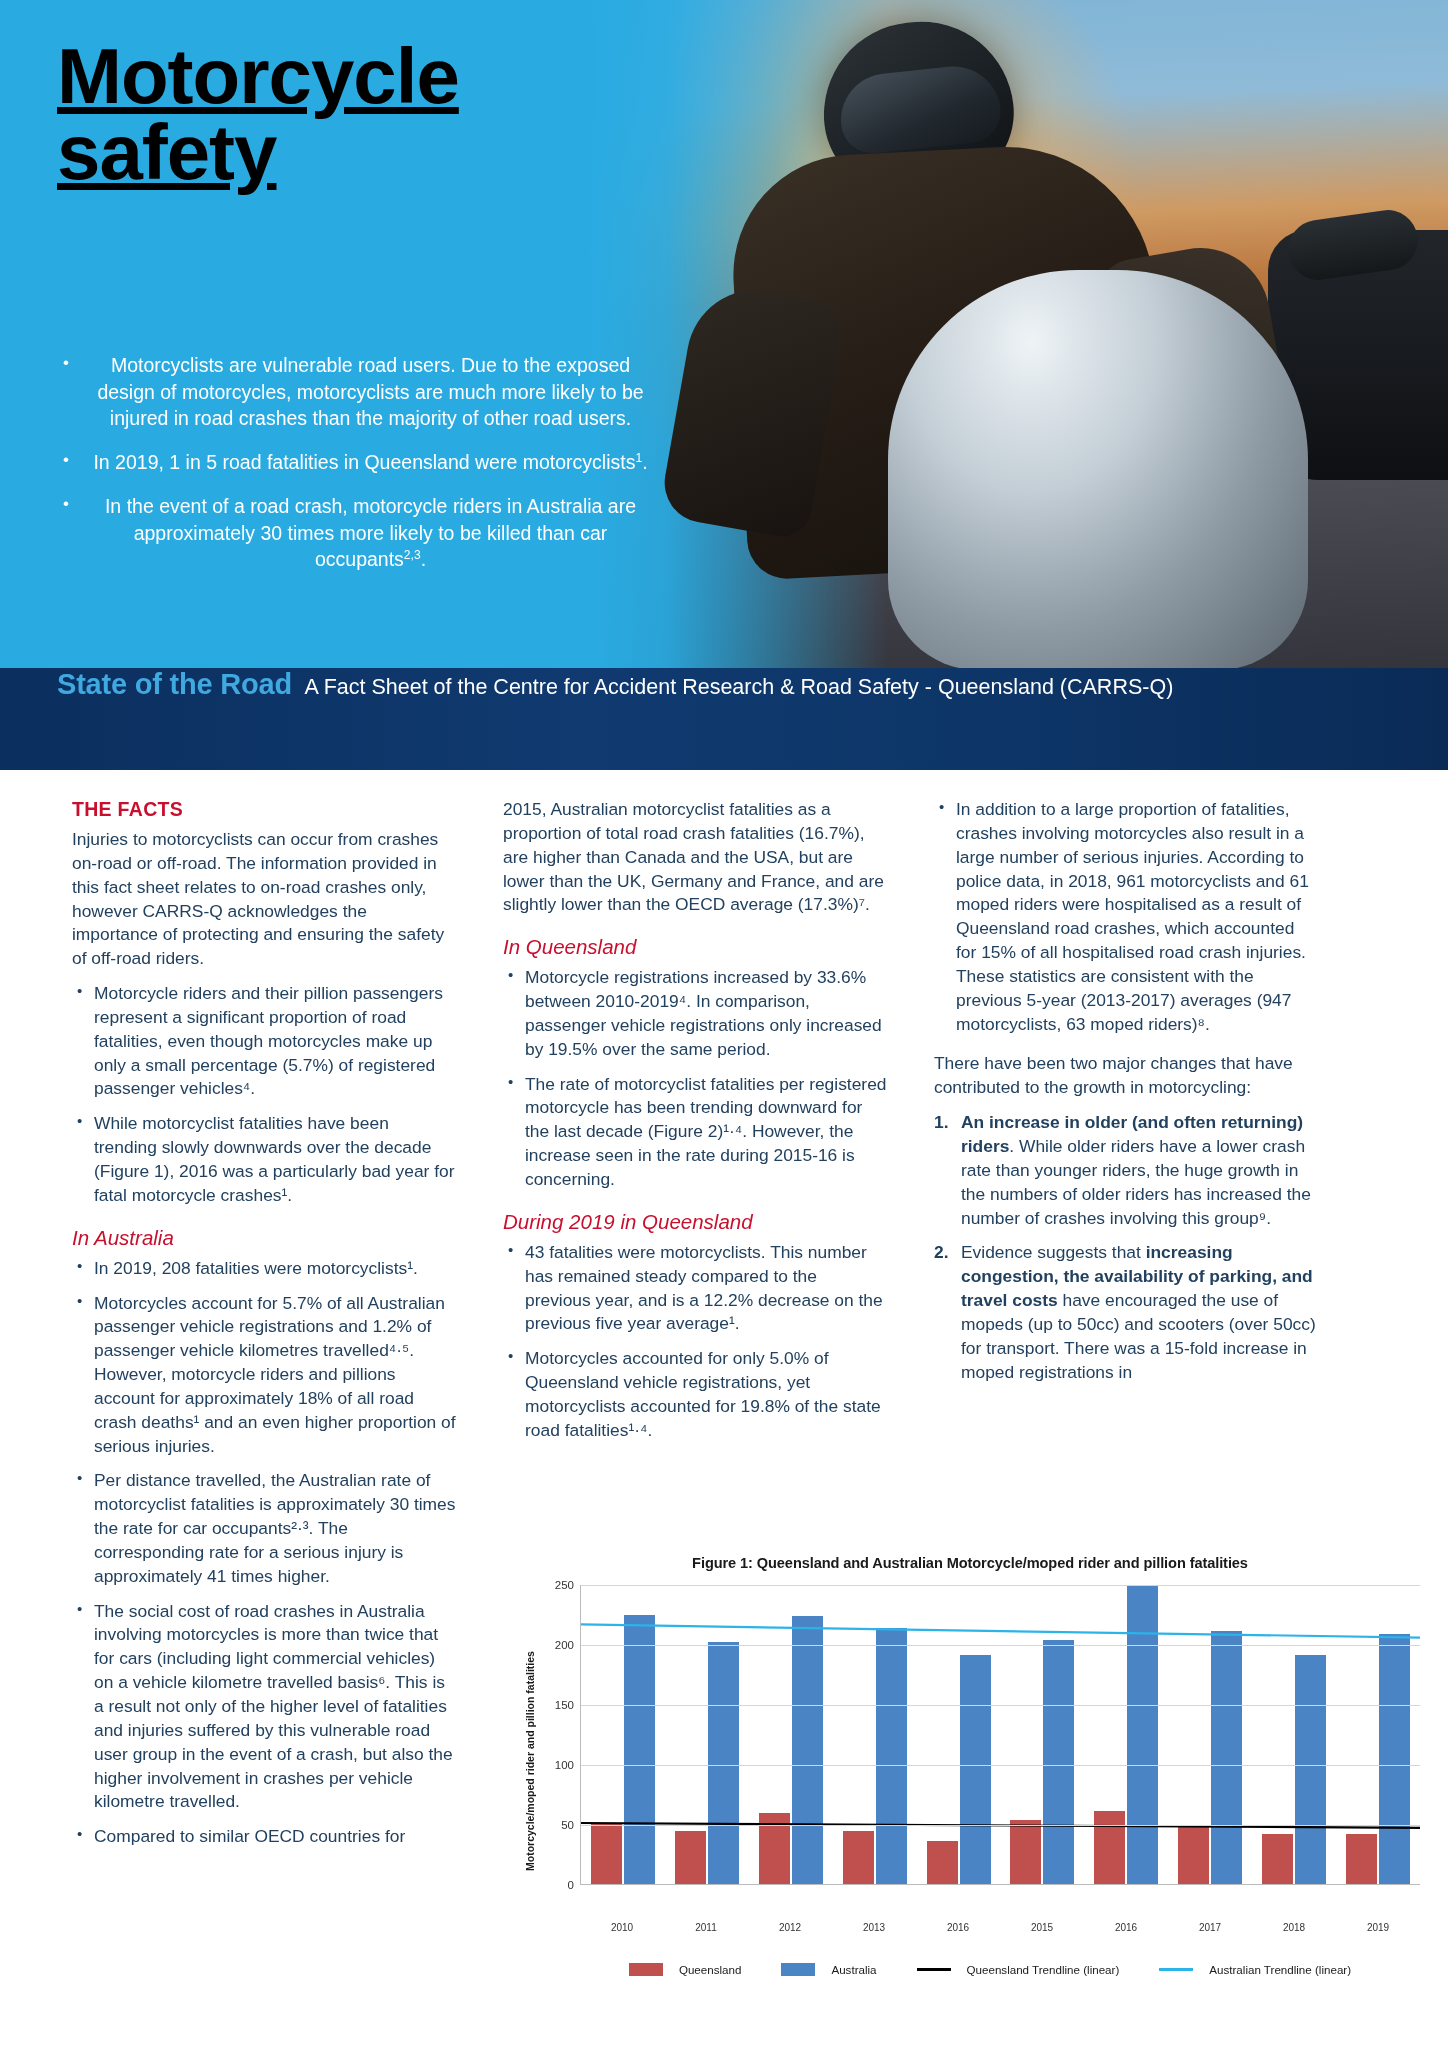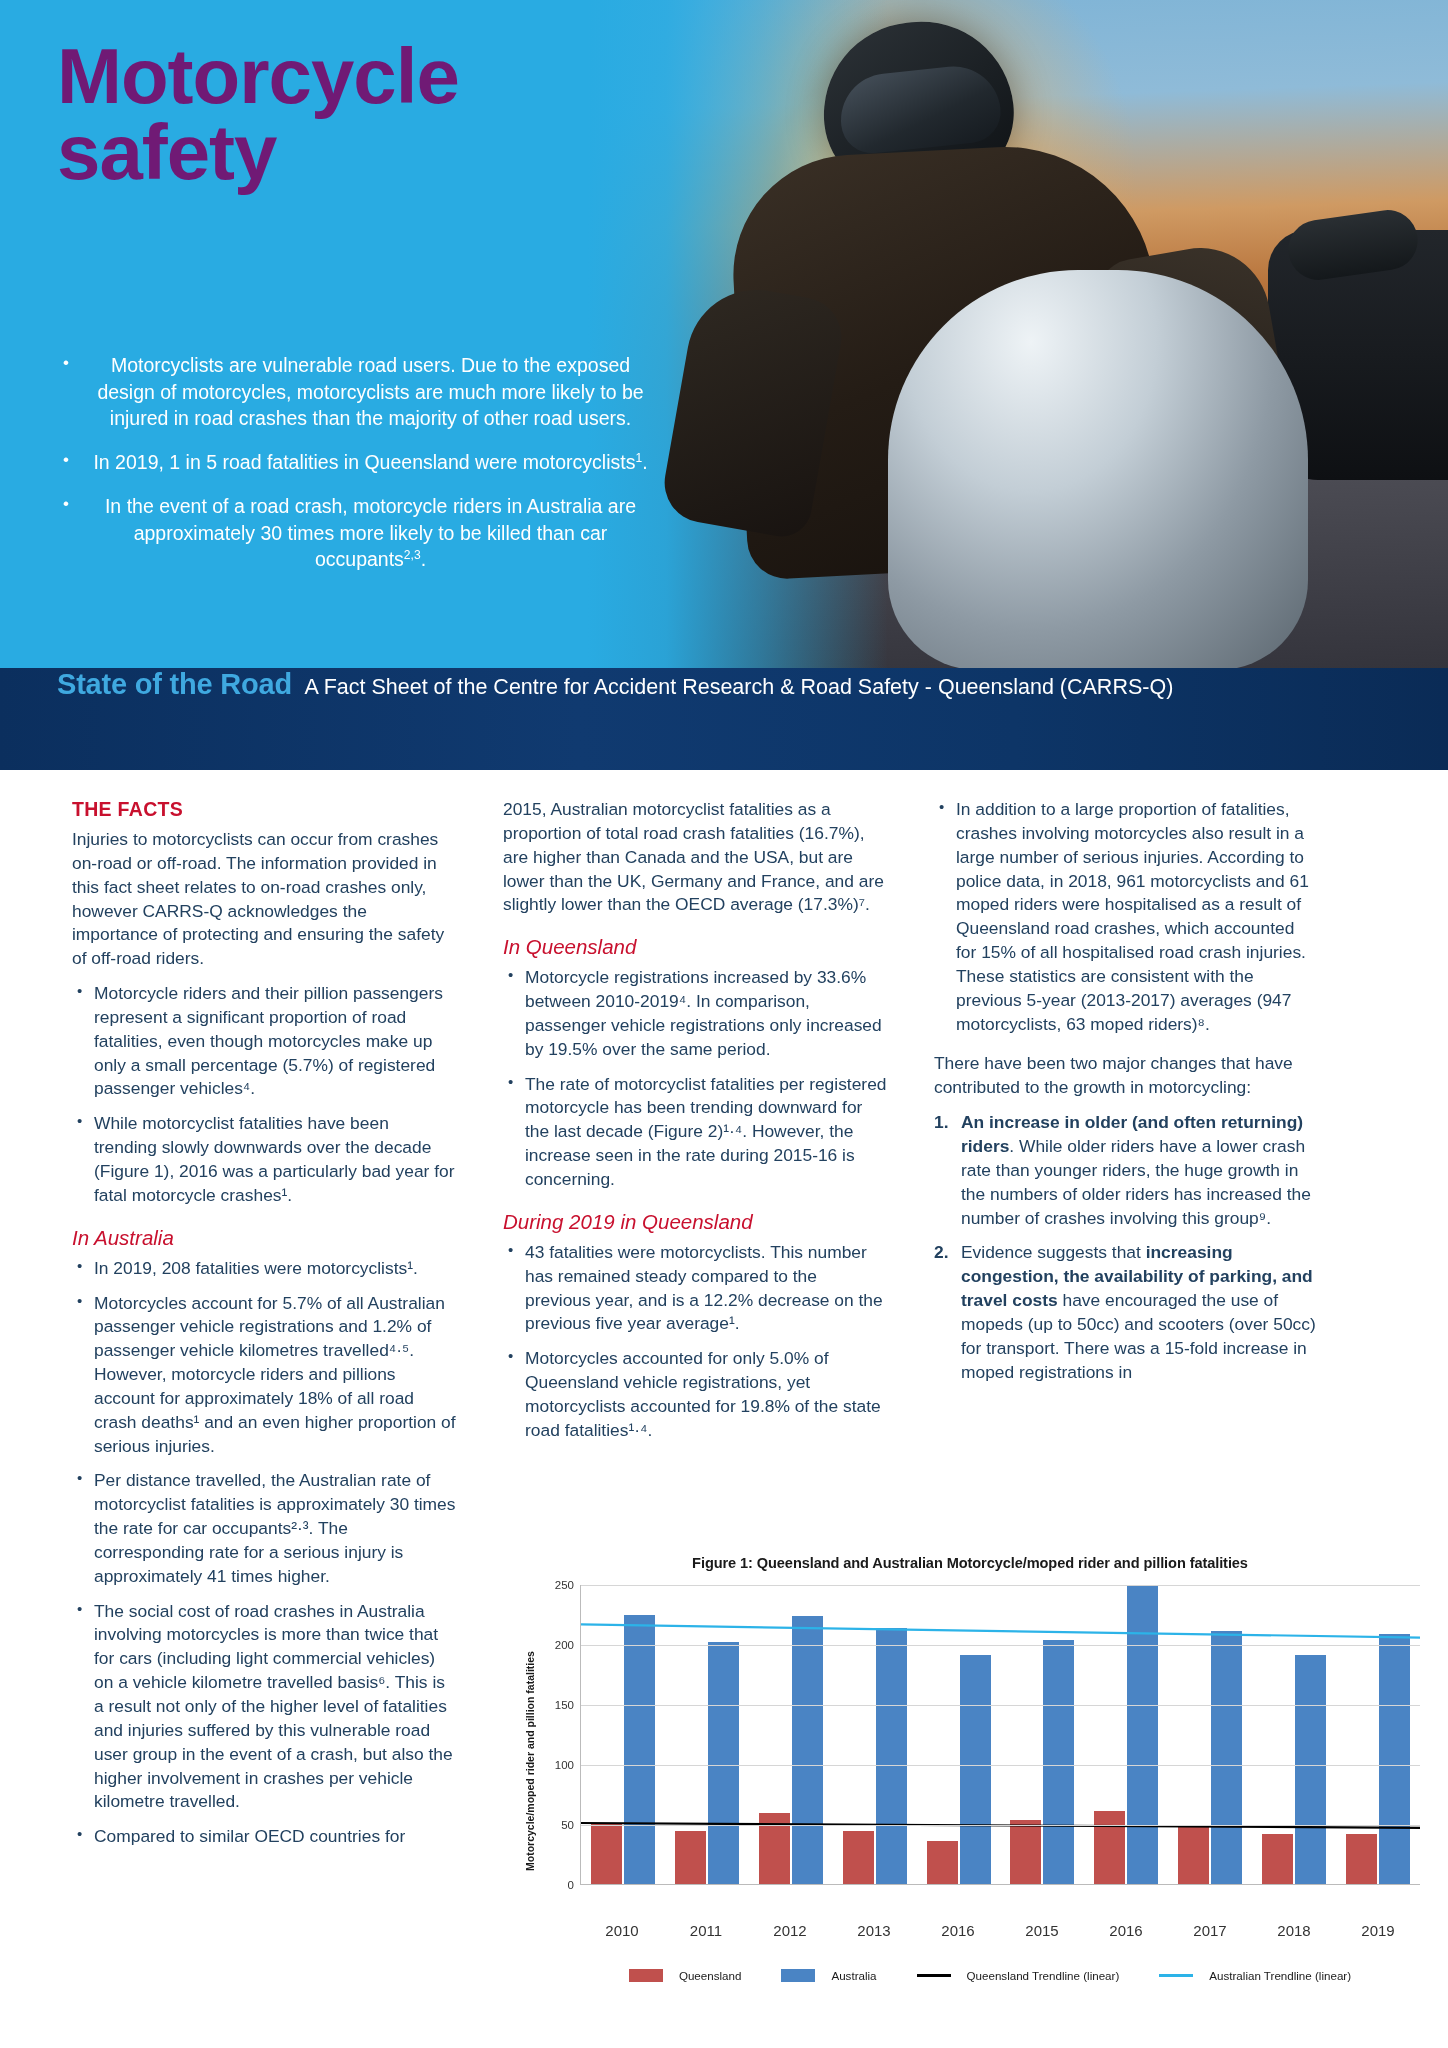--- a/index.html
+++ b/index.html
@@ -63,22 +63,23 @@
     background: linear-gradient(180deg,#2a2f33,#14181b);
     border-radius: 30px; transform: rotate(-8deg);
   }
   .bike-dark-r {
     position:absolute; right:0px; top:230px; width:180px; height:250px;
     background: linear-gradient(180deg,#22262b,#0e1013); border-radius: 40px 0 0 50px;
   }
 
   .hero-title {
     position:absolute; left:57px; top:38px; z-index:5;
-    color:#701a75; font-size:78px; line-height:0.98; font-weight:700;
+    color:#000000; font-size:78px; line-height:0.98; font-weight:700;
     letter-spacing:-1px;
+    text-decoration:underline;
   }
   .hero-bullets {
     position:absolute; left:57px; top:352px; z-index:5; width:600px;
     color:#ffffff; font-size:19.5px; line-height:1.37;
   }
   .hero-bullets ul { list-style:none;text-align:center; }
   .hero-bullets li { position:relative; padding-left:27px; margin-bottom:17px; }
   .hero-bullets li:before {
     content:"\2022"; position:absolute; left:6px; top:-1px; font-size:17px;
   }
@@ -156,21 +157,21 @@
     position:relative; flex:1; border-left:1px solid #bbb; border-bottom:1px solid #bbb;
     height:300px; margin-top:0;
   }
   .gridline { position:absolute; left:0; right:0; height:1px; background:#d6d6d6; }
   .bars { position:absolute; left:0; right:0; bottom:0; top:0; display:flex; }
   .grp { flex:1; display:flex; align-items:flex-end; justify-content:center; gap:2px; position:relative; }
   .bar { width:31px; }
   .bar.qld { background:#c0504d; }
   .bar.aus { background:#4a84c4; }
   .xticks { display:flex; margin-left:60px; margin-top:7px; }
-  .xtick { flex:1; text-align:center; font-size:15px; color:#333; }
+  .xtick { flex:1; text-align:center; font-size:10px; color:#333; }
   .legend {
     display:flex; justify-content:center; gap:40px; margin-top:30px;
     font-size:11.6px; color:#1a1a1a; align-items:center; padding-left:40px;
   }
   .legend-item { display:flex; align-items:center; gap:16px; }
   .swatch { width:34px; height:13px; display:inline-block; }
   .swline { width:34px; height:3px; display:inline-block; }
 </style>
 </head>
 <body>

